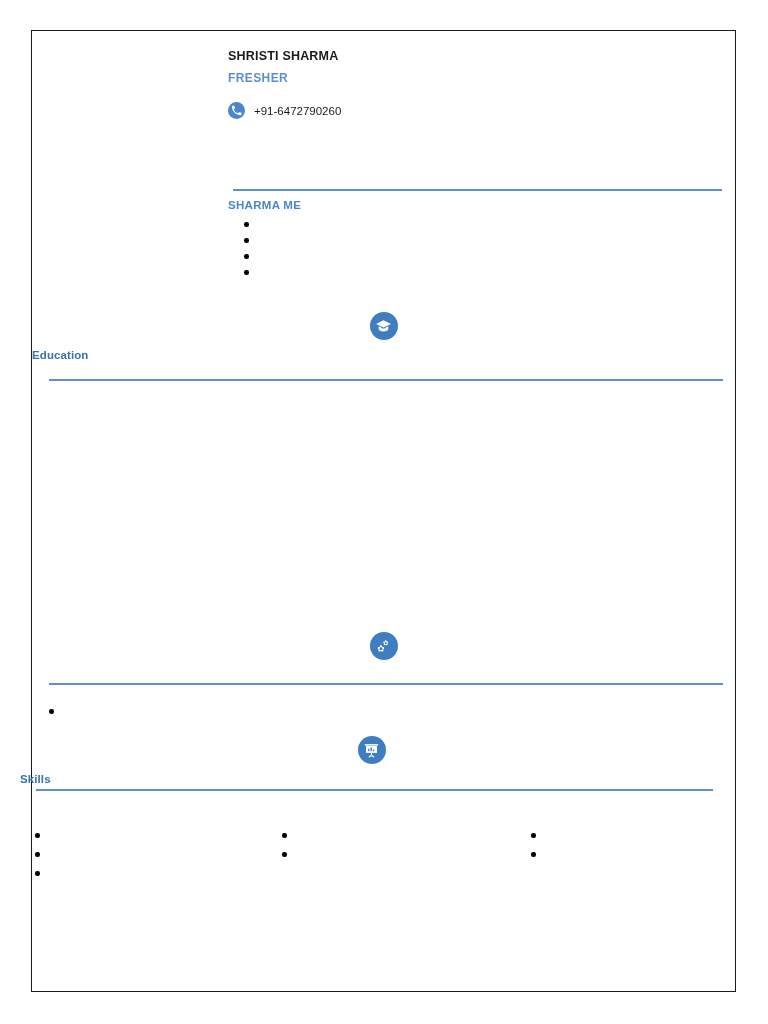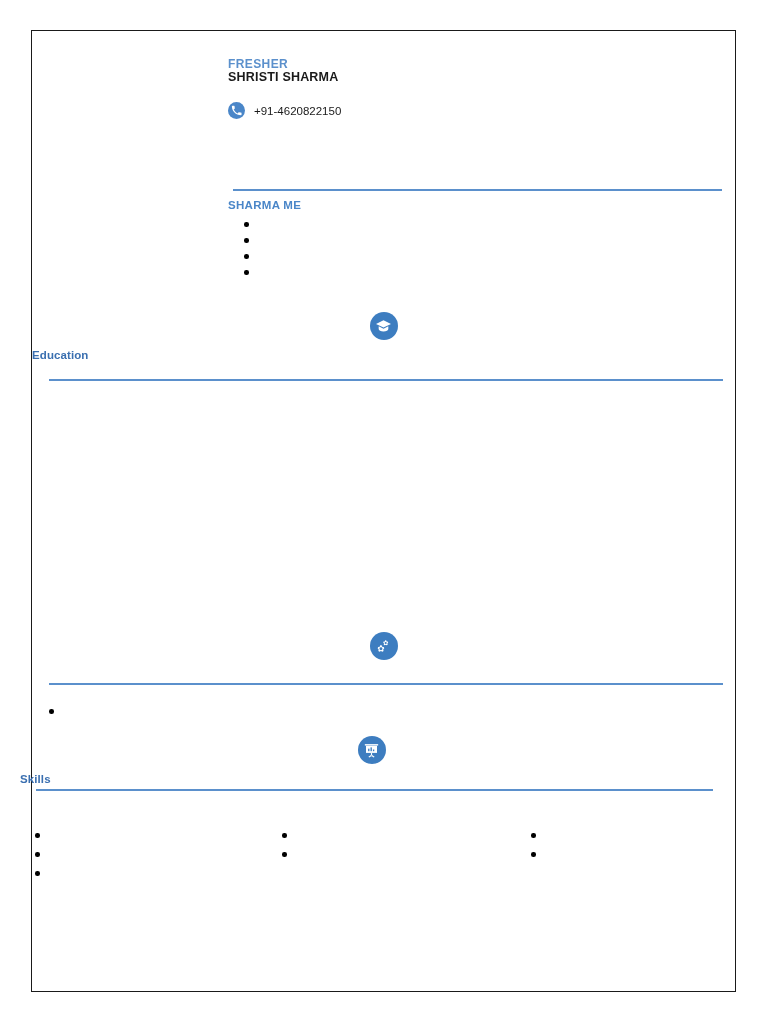--- a/index.html
+++ b/index.html
@@ -205,32 +205,32 @@
   }
   .skills-col .bullet-item::before { top: 7px; }
 </style>
 </head>
 <body>
 
 <div id="page-sheet">
   <div class="inner">
 
     <div id="header-block">
+      <div id="candidate-name">SHRISTI SHARMA</div>
       <div id="candidate-role">FRESHER</div>
-      <div id="candidate-name">SHRISTI SHARMA</div>
 
       <div id="contact-list">
 
         <div class="contact-row">
           <span class="contact-icon">
             <svg width="11" height="11" viewBox="0 0 24 24" fill="#ffffff">
               <path d="M6.6 10.8c1.7 3.3 4.3 5.9 7.6 7.6l2.5-2.5c.3-.3.8-.4 1.2-.3 1.2.4 2.6.6 4 .6.6 0 1.1.5 1.1 1.1V21c0 .6-.5 1.1-1.1 1.1C10.6 22.1 1.9 13.4 1.9 2.6 1.9 2 2.4 1.5 3 1.5h3.7c.6 0 1.1.5 1.1 1.1 0 1.4.2 2.8.6 4 .1.4 0 .9-.3 1.2l-2.5 3z"></path>
             </svg>
           </span>
-          <span class="contact-text">+91-4620822150</span>
+          <span class="contact-text">+91-6472790260</span>
         </div>
 
 
 
       </div>
     </div>
 
     <div class="rule" id="rule-contact"></div>
 
     <div id="about-me-block">

